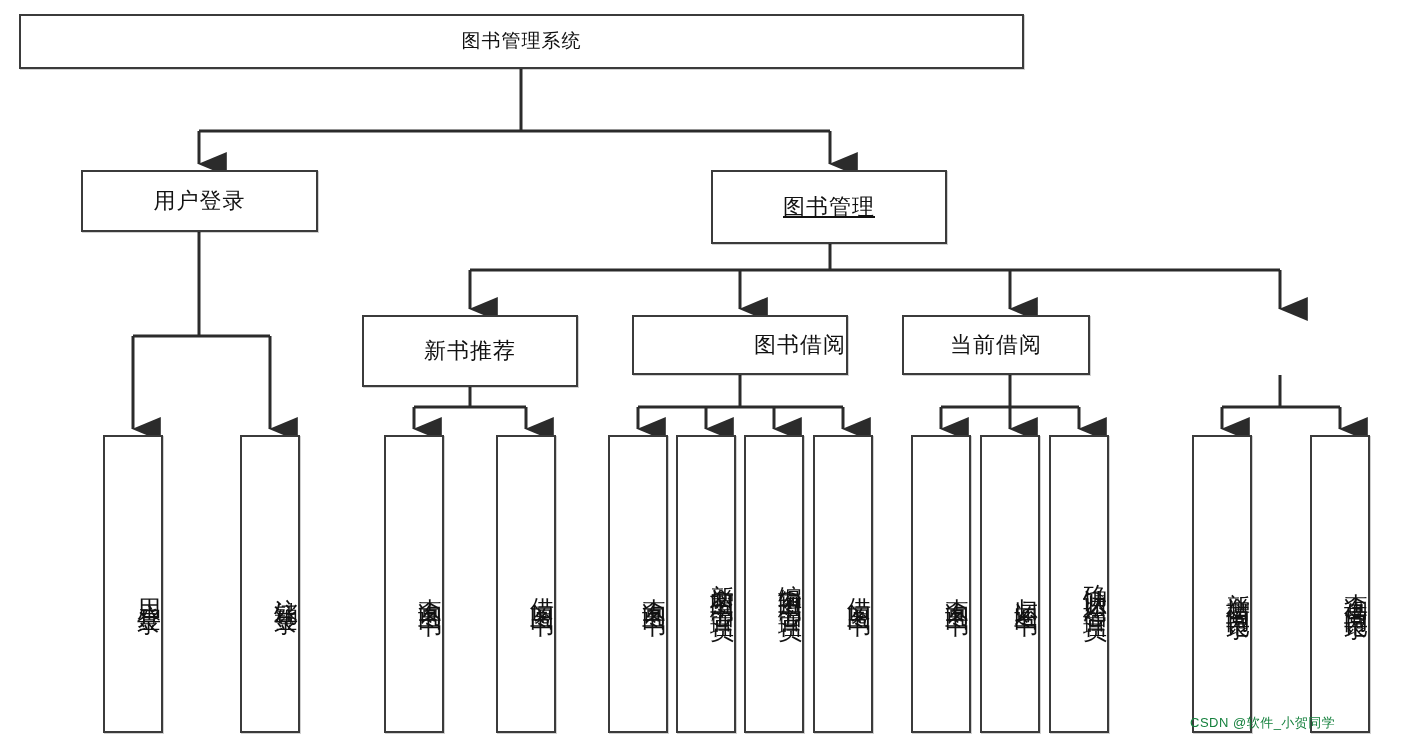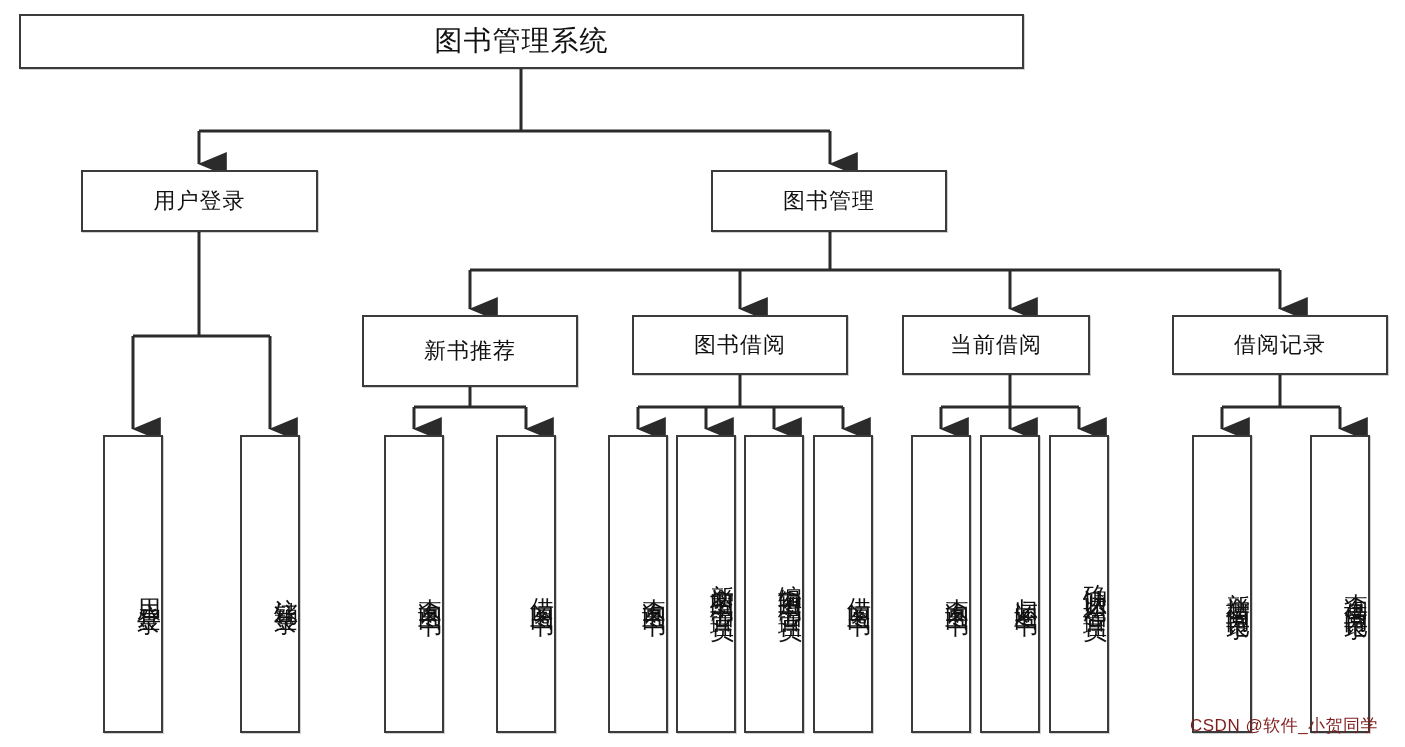--- a/index.html
+++ b/index.html
@@ -38,39 +38,39 @@
     text-align: center;
     color: #111111;
     box-shadow: 1px 1px 0 rgba(0,0,0,0.18);
   }
   .node-h {
     font-size: 22px;
     letter-spacing: 1px;
     line-height: 1.1;
   }
   .node-root {
-    font-size: 28px;
+    font-size: 19px;
   }
   .node-v {
     writing-mode: vertical-rl;
     text-orientation: upright;
     font-size: 24px;
     letter-spacing: 5px;
     line-height: 1.0;
     align-items: flex-start;
     justify-content: center;
     padding-top: 10px;
   }
   .node-v.tall-pad {
     padding-top: 6px;
   }
   .watermark {
     position: absolute;
-    font-size: 17px;
-    color: #7f1d1d;
+    font-size: 13px;
+    color: #15803d;
     letter-spacing: 0.5px;
     white-space: nowrap;
     user-select: none;
   }
 </style>
 </head>
 <body>
 
 <div id="canvas">
 
@@ -127,39 +127,36 @@
   </svg>
 
   <div class="node node-h node-root" style="left:19px; top:14px; width:1005px; height:55px;">
     <span>图书管理系统</span>
   </div>
 
   <div class="node node-h" style="left:81px; top:170px; width:237px; height:62px;">
     <span>用户登录</span>
   </div>
 
-  <div class="node node-h" style="left:711px; top:170px; width:236px; height:62px;">
+  <div class="node node-h" style="left:711px; top:170px; width:236px; height:74px;text-decoration:underline;">
     <span>图书管理</span>
   </div>
 
   <div class="node node-h" style="left:362px; top:315px; width:216px; height:72px;">
     <span>新书推荐</span>
   </div>
 
-  <div class="node node-h" style="left:632px; top:315px; width:216px; height:60px;">
+  <div class="node node-h" style="left:632px; top:315px; width:216px; height:60px;justify-content:flex-end;">
     <span>图书借阅</span>
   </div>
 
   <div class="node node-h" style="left:902px; top:315px; width:188px; height:60px;">
     <span>当前借阅</span>
   </div>
 
-  <div class="node node-h" style="left:1172px; top:315px; width:216px; height:60px;">
-    <span>借阅记录</span>
-  </div>
 
   <div class="node node-v" style="left:103px; top:435px; width:60px; height:298px;">
     <span>用户登录</span>
   </div>
 
   <div class="node node-v" style="left:240px; top:435px; width:60px; height:298px;">
     <span>注销登录</span>
   </div>
 
   <div class="node node-v" style="left:384px; top:435px; width:60px; height:298px;">

